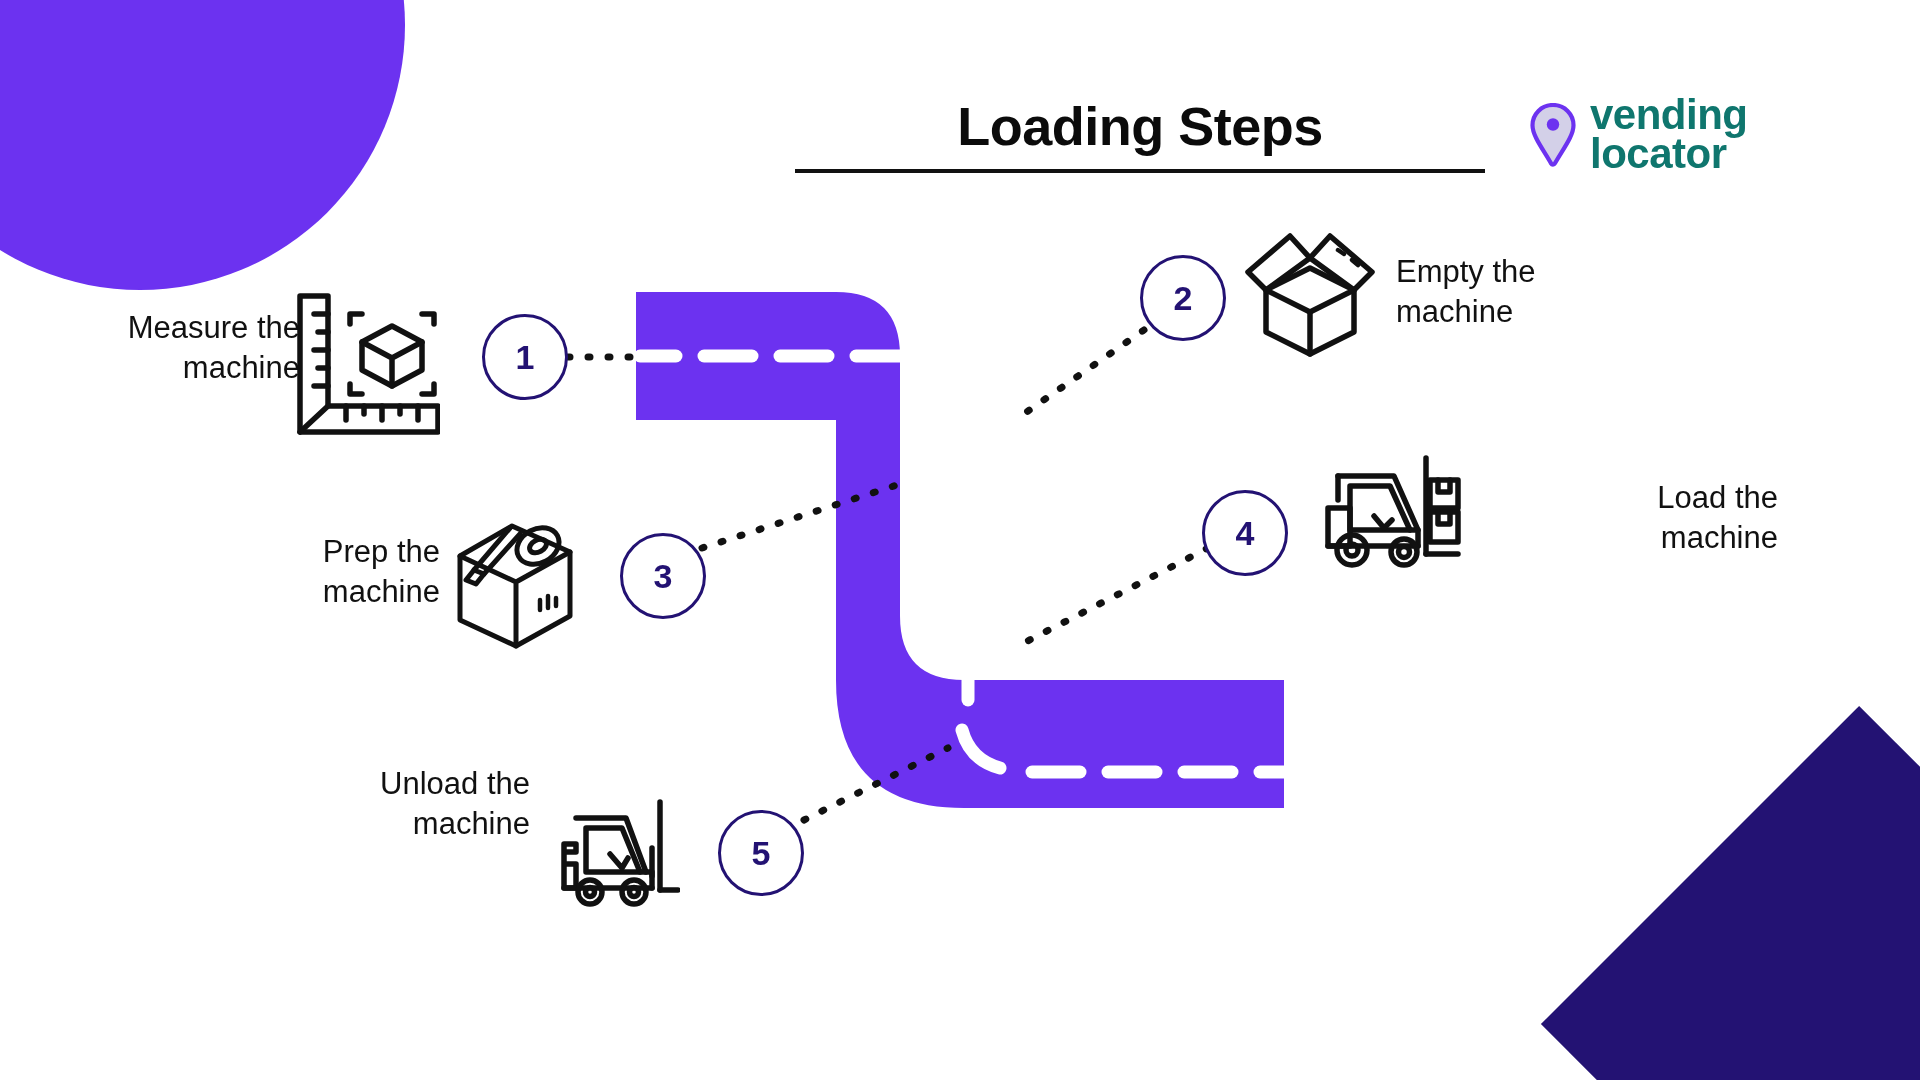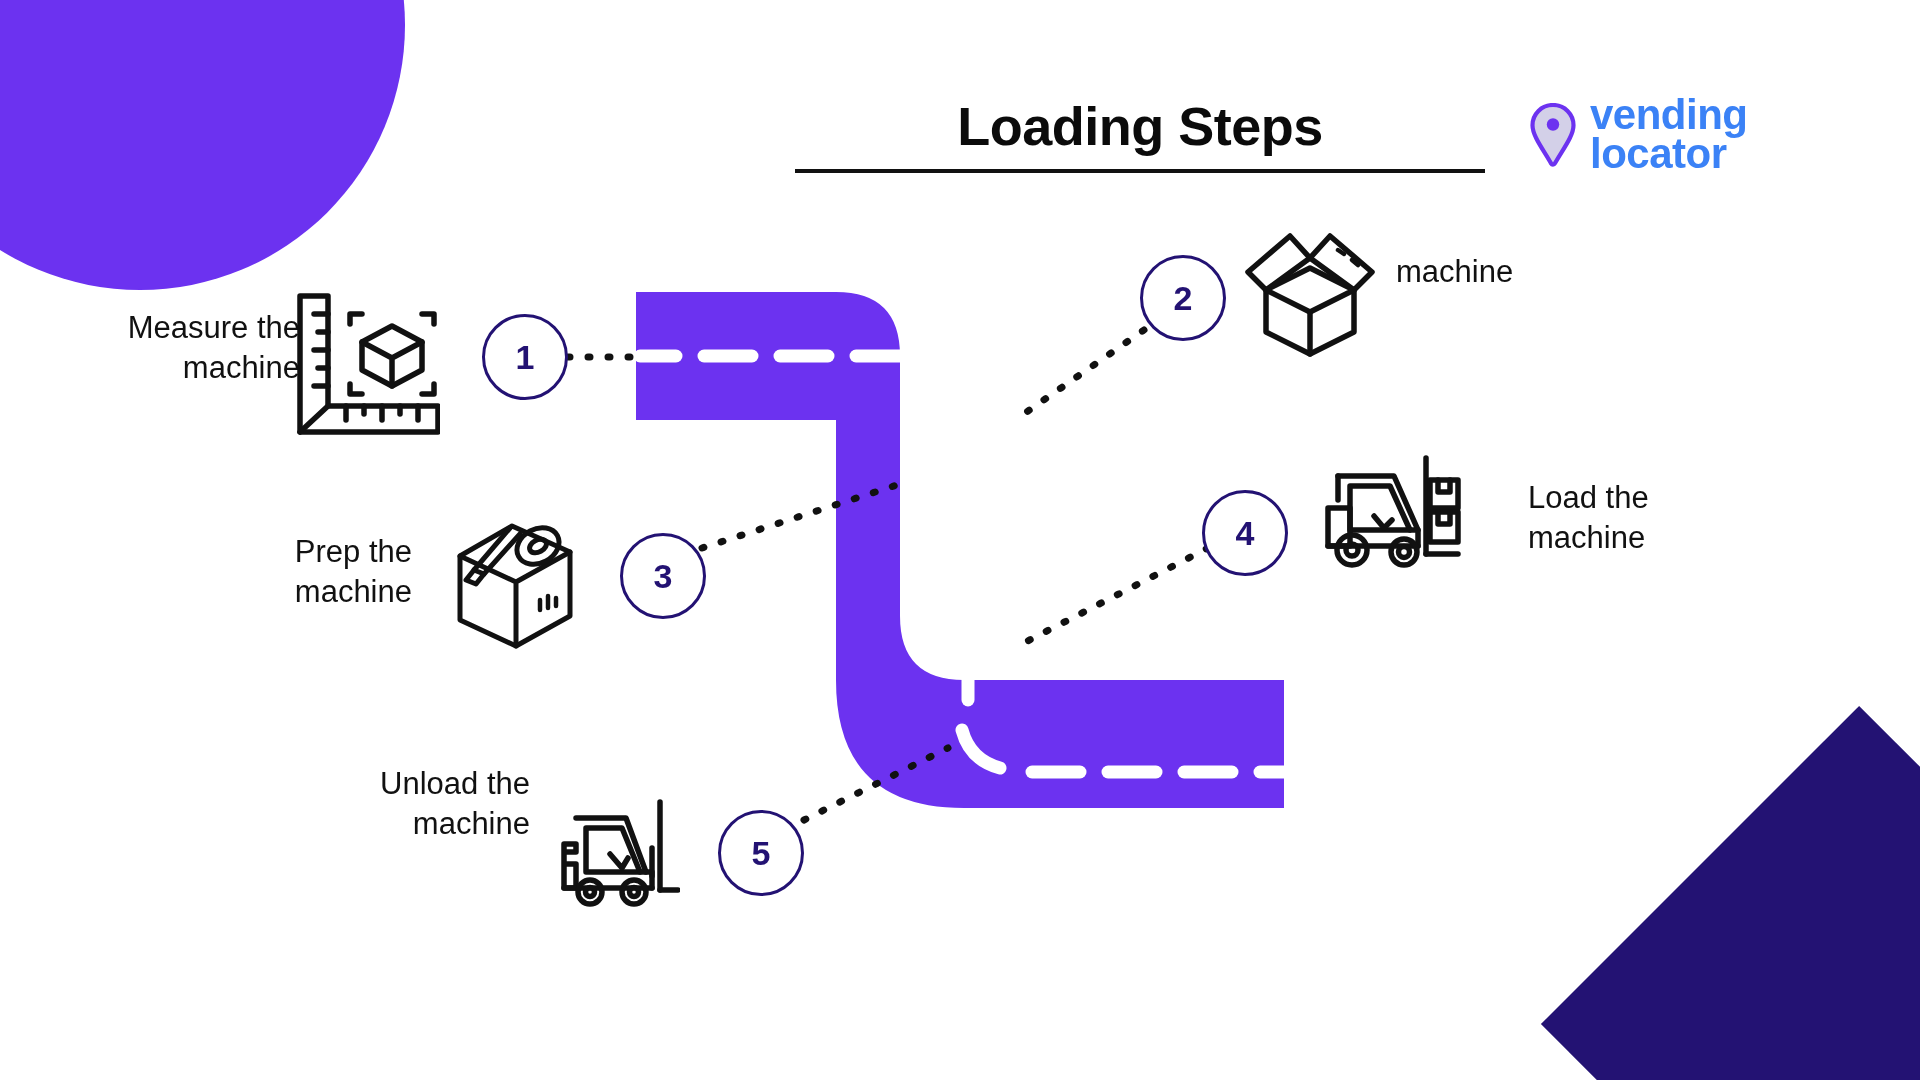--- a/index.html
+++ b/index.html
@@ -56,21 +56,21 @@
     left:1530px; top:96px;
     display:flex;
     align-items:center;
     gap:14px;
   }
   .logo-pin { width:46px; height:64px; display:block; flex:0 0 auto; }
   .logo-text {
     font-size:42px;
     font-weight:bold;
     line-height:0.92;
-    color:#3b82f6;
+    color:#0f766e;
     letter-spacing:-0.5px;
   }
   .logo-text span { display:block; }
 
   
   .road { position:absolute; left:600px; top:260px; }
 
   
   .step-circle {
     position:absolute;
@@ -204,24 +204,25 @@
       <path d="M26 62 L8 44 L50 8 L70 30 Z"></path>
 
       <path d="M114 62 L132 44 L90 8 L70 30 Z"></path>
 
       <path d="M26 62 L70 84 L114 62 L70 40 Z"></path>
 
       <path d="M98 22 L104 26 M112 32 L118 37" stroke-width="4.5"></path>
     </g>
   </svg>
   <div class="step-label label-left" style="left:1396px; top:252px; width:270px;">
-    <div>machine</div>
-  </div>
-
-  <div class="step-label label-right" style="left:212px; top:532px; width:200px;">
+    <div>Empty the</div>
+    <div>machine</div>
+  </div>
+
+  <div class="step-label label-right" style="left:240px; top:532px; width:200px;">
     <div>Prep the</div>
     <div>machine</div>
   </div>
   <svg class="step-icon" style="left:450px; top:512px;" width="130" height="140" viewBox="0 0 130 140">
     <g fill="none" stroke="#111111" stroke-width="5" stroke-linecap="round" stroke-linejoin="round">
 
       <path d="M10 44 L10 108 L66 134 L120 104 L120 40 L62 14 Z"></path>
       <path d="M10 44 L66 70 L120 40 M66 70 L66 134"></path>
 
       <ellipse cx="88" cy="34" rx="22" ry="17" transform="rotate(-28 88 34)"></ellipse>
@@ -260,21 +261,21 @@
 
       <path d="M104 8 L104 104"></path>
       <path d="M104 104 L136 104"></path>
 
       <path d="M108 30 L108 58 L136 58 L136 30 Z"></path>
       <path d="M116 30 L116 42 L128 42 L128 30"></path>
       <path d="M108 62 L108 92 L136 92 L136 62 Z"></path>
       <path d="M116 62 L116 74 L128 74 L128 62"></path>
     </g>
   </svg>
-  <div class="step-label label-left" style="left:1528px; top:478px; width:250px;">
+  <div class="step-label label-left" style="left:1528px; top:478px; width:250px;text-align:right;">
     <div>Load the</div>
     <div>machine</div>
   </div>
 
   <div class="step-label label-right" style="left:280px; top:764px; width:250px;">
     <div>Unload the</div>
     <div>machine</div>
   </div>
   <svg class="step-icon" style="left:560px; top:796px;" width="120" height="120" viewBox="0 0 120 120">
     <g fill="none" stroke="#111111" stroke-width="5.5" stroke-linecap="round" stroke-linejoin="round">

